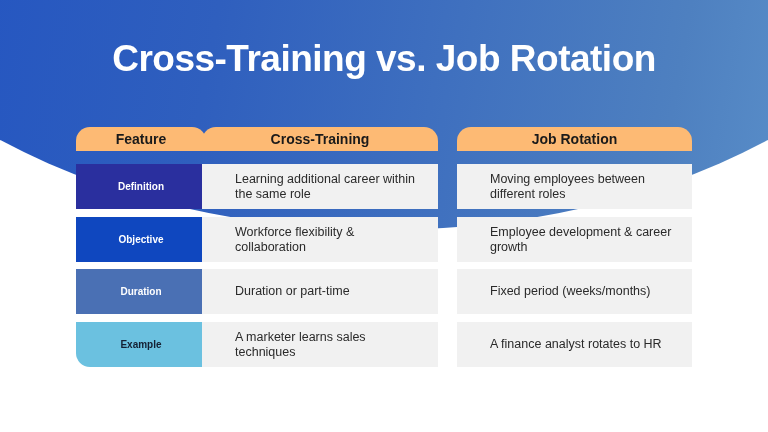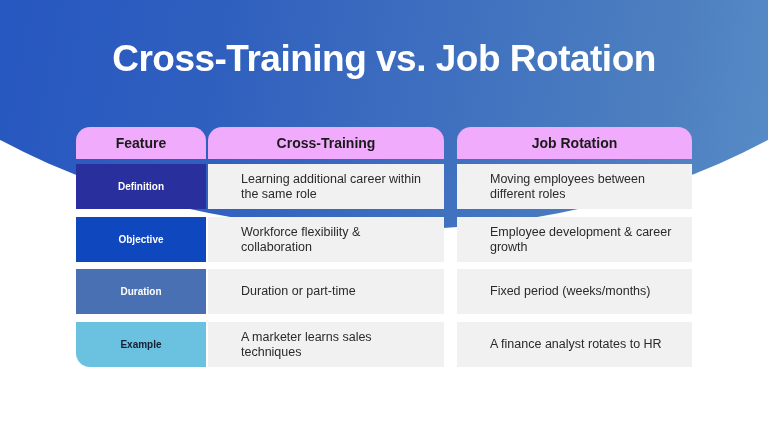--- a/index.html
+++ b/index.html
@@ -1,25 +1,25 @@
 <!DOCTYPE html>
 <html><head>
 <meta charset="utf-8">
 <style>
   html,body{margin:0;padding:0;}
   body{width:768px;height:432px;position:relative;overflow:hidden;background:#ffffff;font-family:"Liberation Sans","DejaVu Sans",sans-serif;}
   .bg-ellipse{position:absolute;left:-220px;top:-560px;width:1208px;height:790px;border-radius:50%;
     background:linear-gradient(100deg,#1a4cc4 0%,#2f5fbe 40%,#4e80c0 75%,#6aa3d6 100%);}
   .title{position:absolute;left:0;top:38px;width:768px;text-align:center;color:#fff;font-weight:bold;font-size:37px;letter-spacing:-0.5px;font-family:"Liberation Sans",sans-serif;}
   .cell{position:absolute;box-sizing:border-box;display:flex;align-items:center;}
-  .hdr{background:#f0abfc;color:#1a1a1a;font-weight:bold;font-size:14px;justify-content:center;border-radius:14px 14px 0 0;height:32px;top:127px;}
+  .hdr{background:#fdba74;color:#1a1a1a;font-weight:bold;font-size:14px;justify-content:center;border-radius:14px 14px 0 0;height:24px;top:127px;}
   .feat{color:#fff;font-weight:bold;font-size:10px;justify-content:center;height:45px;}
   .val{background:#f1f1f1;color:#2a2a2a;font-size:12.5px;line-height:15px;height:45px;padding-left:33px;padding-right:10px;}
   .c1{left:76px;width:130px;}
-  .c2{left:208px;width:236px;}
+  .c2{left:202px;width:236px;}
   .c3{left:457px;width:235px;}
   .r1{top:164px;} .r2{top:217px;} .r3{top:269px;} .r4{top:322px;}
   .f1{background:#2a2f9e;} .f2{background:#0f47bf;} .f3{background:#4a70b4;} .f4{background:#6bc1e0;color:#142033;border-radius:0 0 0 14px;}
 </style>
 </head>
 <body>
 
 <div class="bg-ellipse"></div>
 <div class="title">Cross-Training vs. Job Rotation</div>
 

